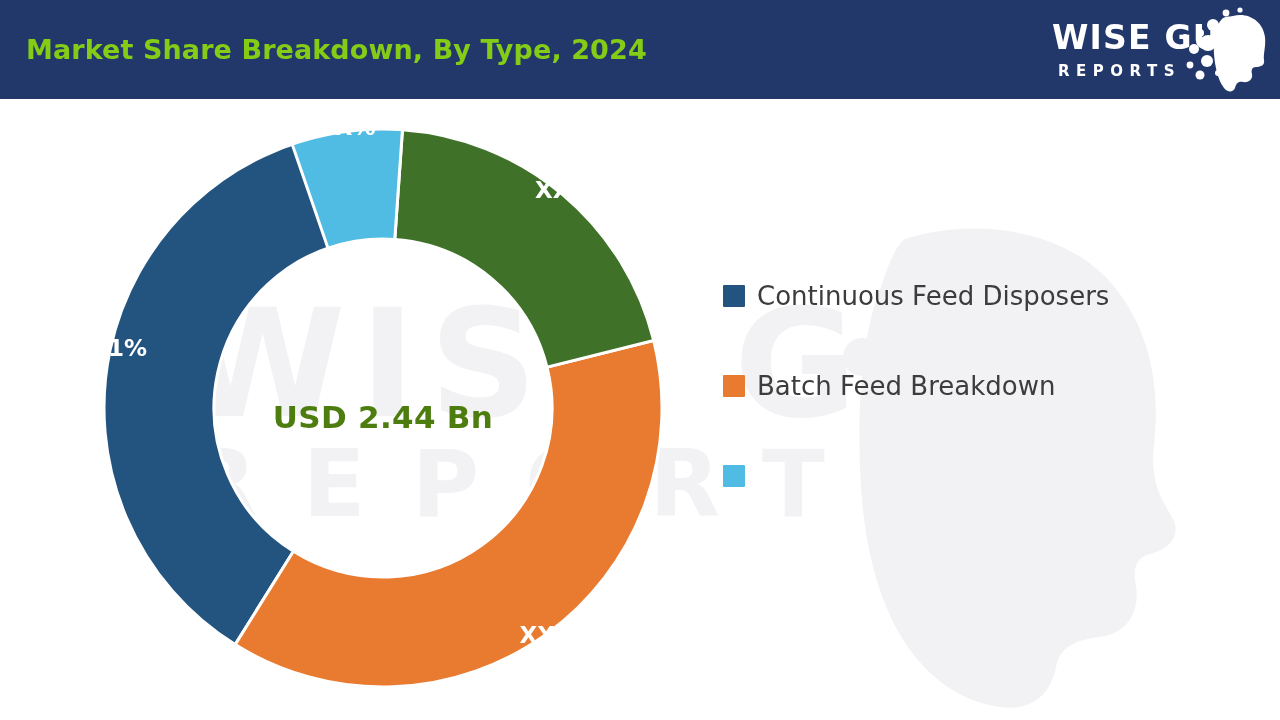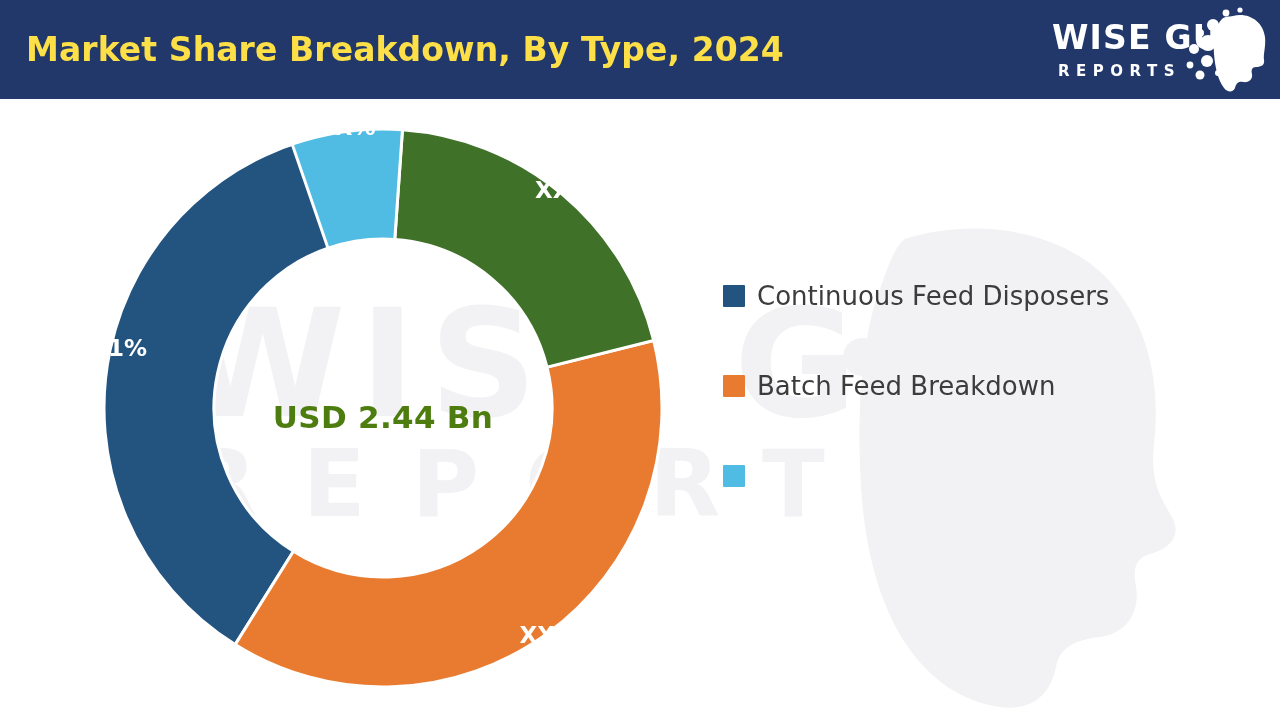--- a/index.html
+++ b/index.html
@@ -13,21 +13,21 @@
 
   
   .header{
     position:absolute;left:0;top:0;width:1280px;height:99px;
     background:#22386B;
     display:flex;align-items:center;justify-content:space-between;
     box-sizing:border-box;padding:0 14px 0 26px;
     z-index:6;
   }
   .header-title{
-    color:#fde047;font-size:33px;font-weight:bold;letter-spacing:0.1px;
+    color:#84cc16;font-size:27px;font-weight:bold;letter-spacing:0.1px;
     white-space:nowrap;line-height:1;
   }
   .logo{position:relative;width:216px;height:86px;flex:0 0 auto;}
   .logo svg{display:block;}
 
   
   .watermark{
     position:absolute;left:0;top:99px;width:1280px;height:621px;
     z-index:0;pointer-events:none;overflow:hidden;
   }

